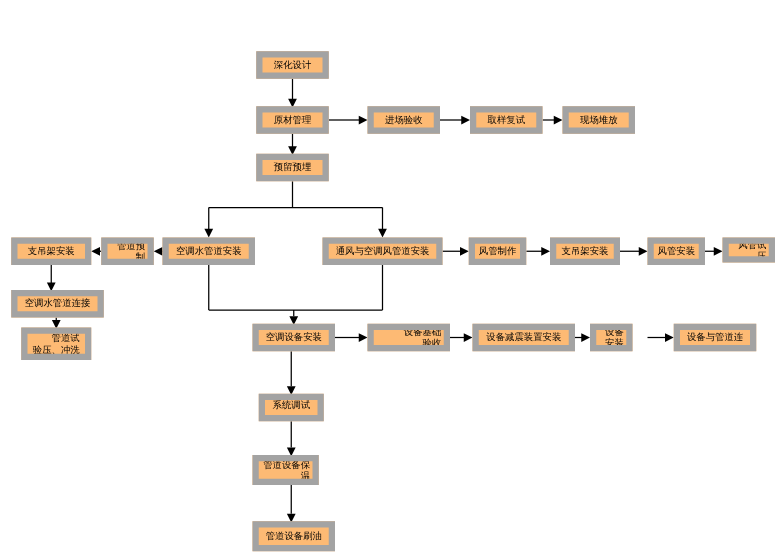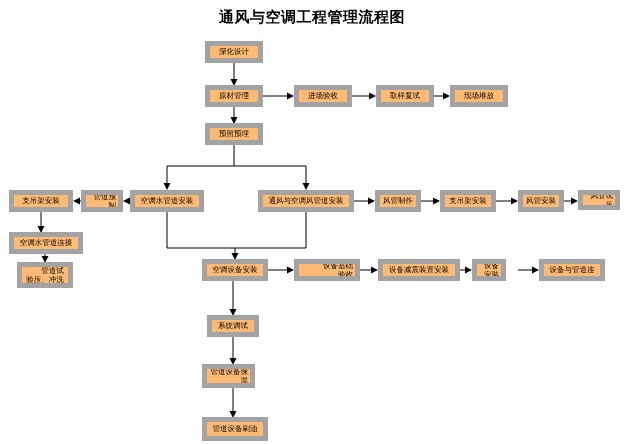--- a/index.html
+++ b/index.html
@@ -61,21 +61,20 @@
   #wires polygon {
     fill: #000000;
     stroke: none;
   }
 </style>
 </head>
 <body>
 
 <div id="canvas">
 
-  <div id="title">通风与空调工程管理流程图</div>
 
   <svg id="wires" viewBox="0 0 624 444" xmlns="http://www.w3.org/2000/svg">
 
     <g>
       <line x1="234" y1="63" x2="234" y2="80"></line>
       <polygon points="234,86 230.5,79 237.5,79"></polygon>
     </g>
 
     <g>
       <line x1="263" y1="96" x2="288" y2="96"></line>
@@ -206,18 +205,18 @@
       <div class="node" style="left: 258px; top: 190px; width: 96px; height: 22px;">通风与空调风管道安装</div>
       <div class="node" style="left: 375px; top: 190px; width: 46px; height: 22px;">风管制作</div>
       <div class="node" style="left: 440px; top: 190px; width: 56px; height: 22px;">支吊架安装</div>
       <div class="node" style="left: 518px; top: 190px; width: 46px; height: 22px;">风管安装</div>
       <div class="node" style="left: 578px; top: 190px; width: 42px; height: 20px;">风管试压</div>
       <div class="node" style="left: 202px; top: 259px; width: 66px; height: 22px;">空调设备安装</div>
       <div class="node" style="left: 294px; top: 259px; width: 66px; height: 22px; padding-left: 20px;">设备基础验收</div>
       <div class="node" style="left: 378px; top: 259px; width: 82px; height: 22px;">设备减震装置安装</div>
       <div class="node" style="left: 472px; top: 259px; width: 34px; height: 22px;">设备安装</div>
       <div class="node" style="left: 539px; top: 259px; width: 66px; height: 22px;">设备与管道连</div>
-      <div class="node" style="left: 207px; top: 315px; width: 52px; height: 22px;">系统调试</div>
+      <div class="node" style="left: 207px; top: 315px; width: 52px; height: 22px; font-family: Liberation Mono, monospace;">系统调试</div>
       <div class="node" style="left: 202px; top: 364px; width: 53px; height: 24px;">管道设备保温</div>
       <div class="node" style="left: 202px; top: 417px; width: 66px; height: 24px;">管道设备刷油</div>
     </div>
 
 </div>
 
 </body></html>

